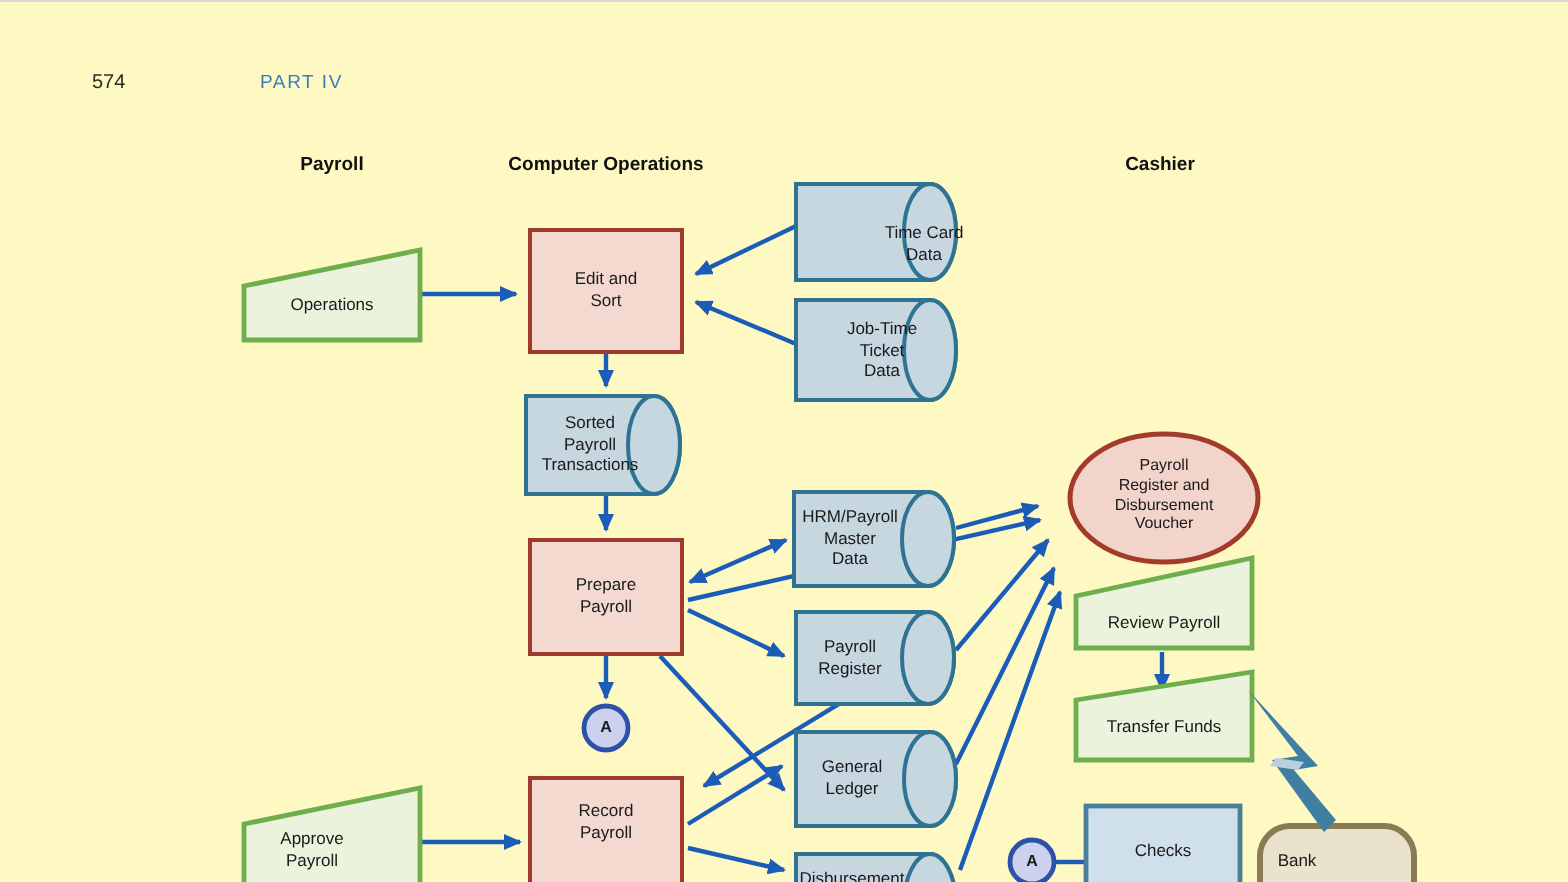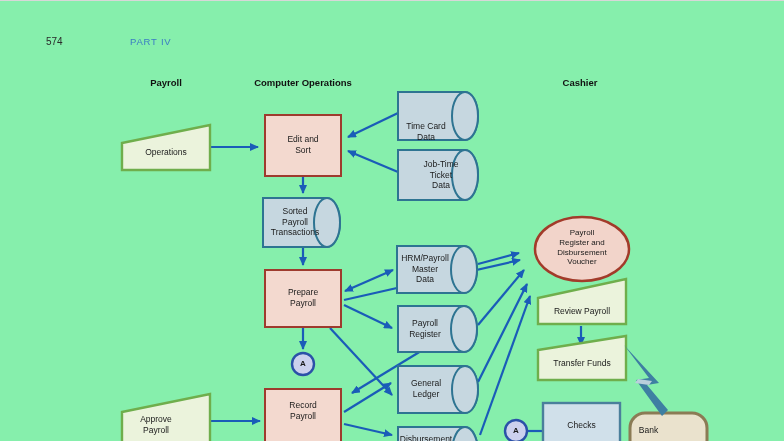--- a/index.html
+++ b/index.html
@@ -1,16 +1,16 @@
 <!DOCTYPE html>
 <html><head>
 <meta charset="utf-8">
 <style>
   html,body{margin:0;padding:0;background:#fff;}
-  #page{position:relative;width:784px;height:441px;background:#86efac;overflow:hidden;
+  #page{position:relative;width:784px;height:441px;background:#fef9c3;overflow:hidden;
         font-family:"Liberation Sans", sans-serif;}
   #topline{position:absolute;left:0;top:0;width:784px;height:1px;background:#d8d8d8;}
   .lbl{position:absolute;white-space:pre-line;text-align:center;color:#1a1a1a;
        font-size:8.5px;line-height:1.25;}
   .lane{position:absolute;text-align:center;font-weight:bold;font-size:9.5px;color:#111;
         white-space:pre-line;line-height:1.3;}
   .hdr{position:absolute;font-size:9.5px;letter-spacing:0.8px;color:#3a3a3a;}
   .pagenum{position:absolute;font-size:10px;color:#2a2a2a;}
   .partlbl{position:absolute;font-size:9.5px;letter-spacing:0.8px;color:#3b7bc4;}
   .doclbl{font-size:8px;line-height:1.22;}
@@ -113,21 +113,21 @@
     <polygon points="624,345 649,378 636,380 662,416 668,410 647,385 659,383" fill="#3e7fa2"></polygon>
     <polygon points="638,379 652,381 649,385 635,383" fill="#b9cfdb"></polygon>
 
     <circle cx="303" cy="364" r="11" fill="#ccd1ee" stroke="#2b51a8" stroke-width="2.4"></circle>
     <circle cx="516" cy="431" r="11" fill="#ccd1ee" stroke="#2b51a8" stroke-width="2.4"></circle>
   </svg>
 
   <div class="lbl" style="left:122px;top:147px;width:88px;">Operations</div>
   <div class="lbl" style="left:265px;top:134px;width:76px;">Edit and
 Sort</div>
-  <div class="lbl" style="left:398px;top:121px;width:56px;">Time Card
+  <div class="lbl" style="left:398px;top:111px;width:56px;padding-left:36px;">Time Card
 Data</div>
   <div class="lbl" style="left:398px;top:159px;width:56px;margin-left:15px;">Job-Time
 Ticket
 Data</div>
   <div class="lbl" style="left:262px;top:206px;width:66px;">Sorted
 Payroll
 Transactions</div>
   <div class="lbl" style="left:265px;top:287px;width:76px;">Prepare
 Payroll</div>
   <div class="lbl" style="left:396px;top:253px;width:58px;">HRM/Payroll

